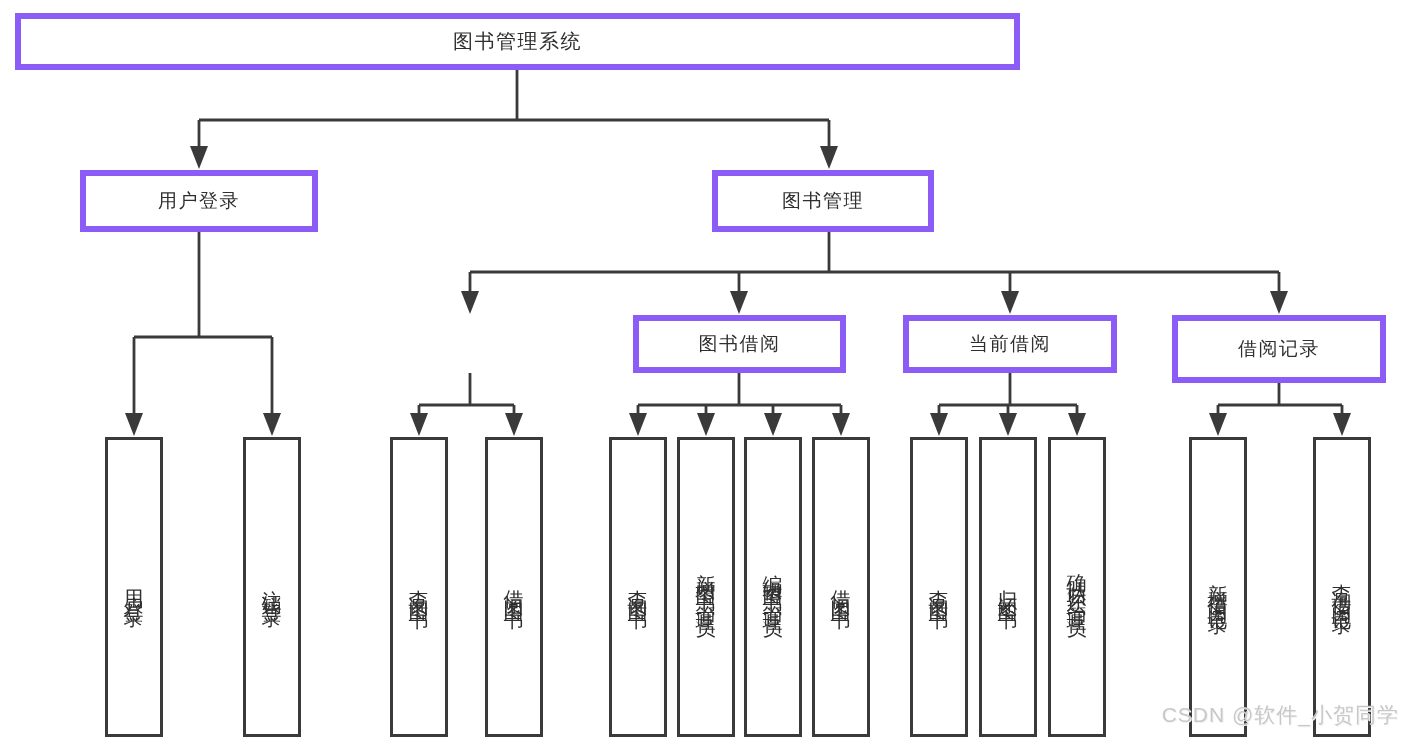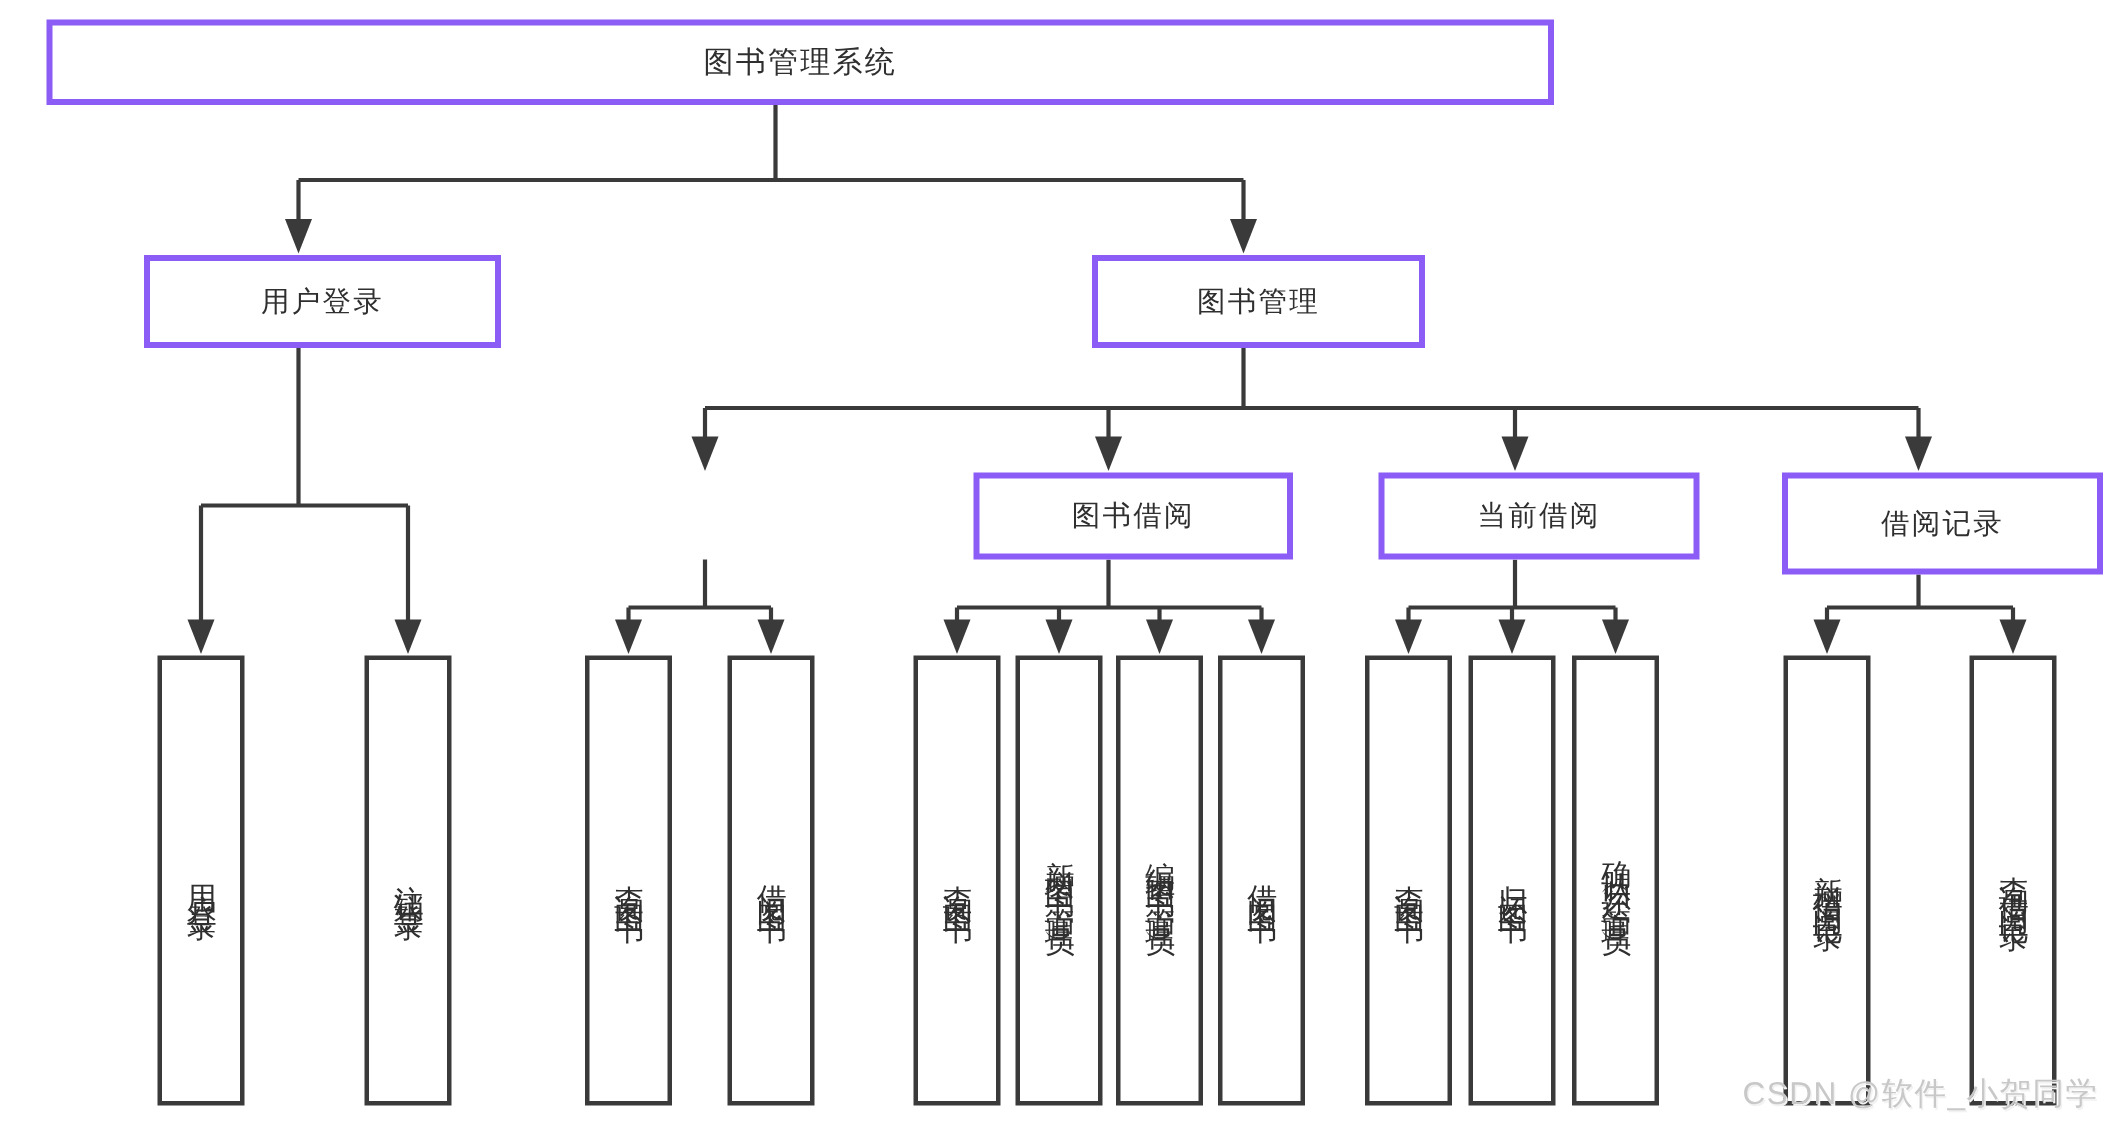--- a/index.html
+++ b/index.html
@@ -6,28 +6,28 @@
   body{
     width:1405px;height:747px;position:relative;background:#ffffff;
     font-family:"Liberation Sans", sans-serif;overflow:hidden;
   }
   .stage{position:absolute;left:0;top:0;width:1405px;height:747px;}
   #connectors{position:absolute;left:0;top:0;}
   .box{
     position:absolute;display:flex;align-items:center;justify-content:center;
     background:#ffffff;box-sizing:border-box;color:#2f2f2f;text-align:center;
   }
-  .hbox{border:4px solid #8b5cf6;font-size:19px;letter-spacing:1.5px;margin-left:16px;}
+  .hbox{border:6px solid #8b5cf6;font-size:19px;letter-spacing:1.5px;}
   .root{font-size:20px;}
   .vbox{
     border:3px solid #3a3a3a;font-size:20px;
     writing-mode:vertical-rl;letter-spacing:0.32em;line-height:1;
   }
   .watermark{
-    position:absolute;right:6px;bottom:4px;font-size:21px;color:#c8c8c8;
+    position:absolute;right:6px;bottom:18px;font-size:21px;color:#c8c8c8;
     letter-spacing:1px;text-shadow:1px 1px 0 #f2f2f2;
   }
 </style>
 </head>
 <body>
 
 <div class="stage">
 
   <svg id="connectors" width="1405" height="747" viewBox="0 0 1405 747">
       <path d="M517 70 V120" stroke="#3a3a3a" stroke-width="2.8" fill="none"></path>

